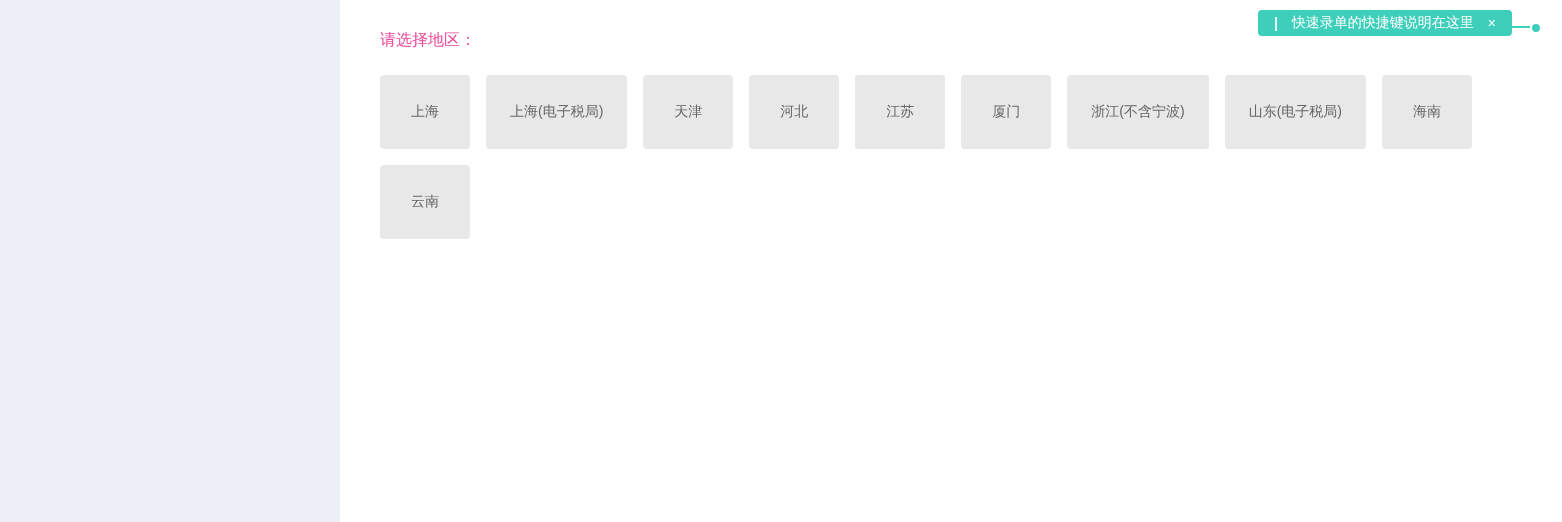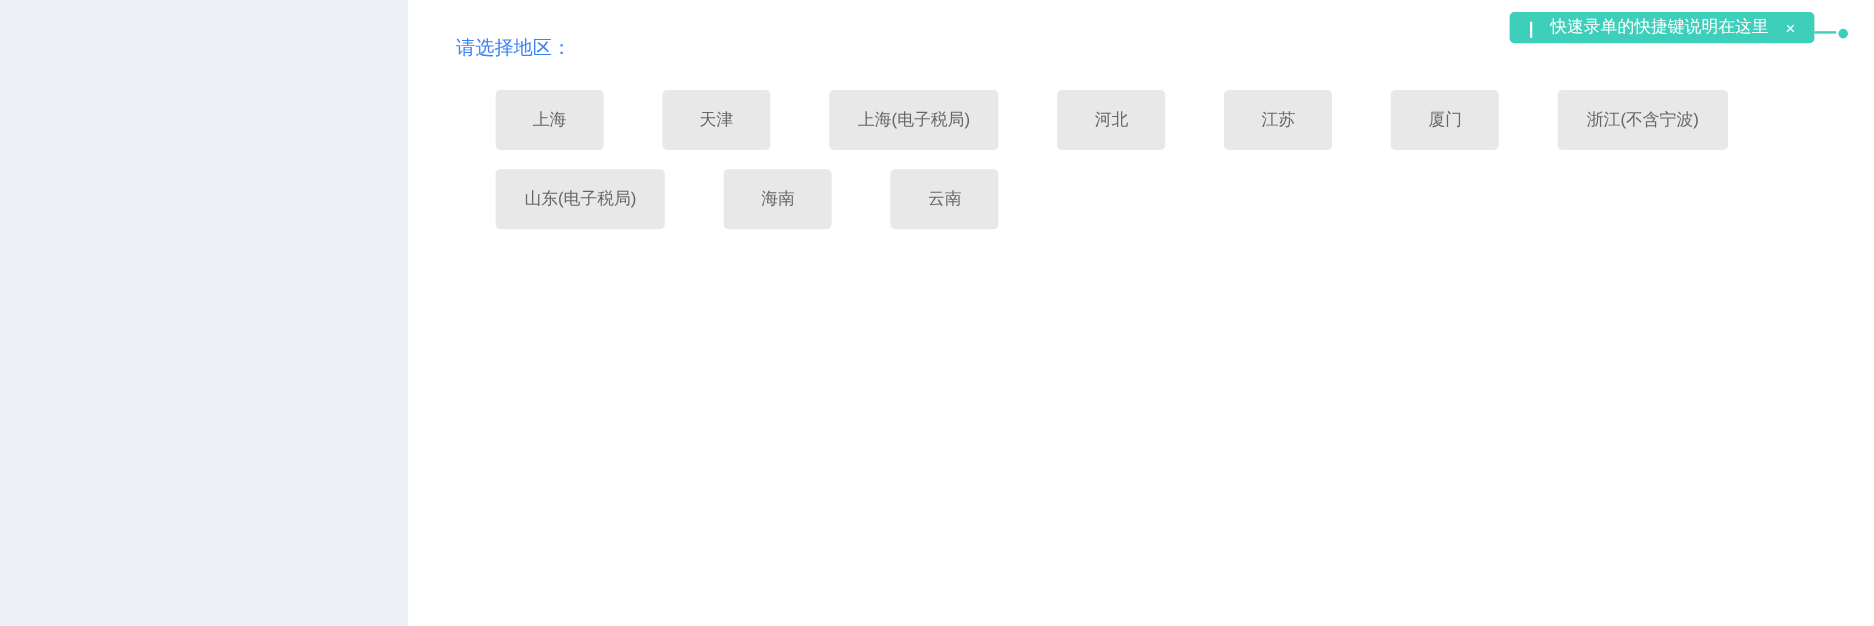--- a/index.html
+++ b/index.html
@@ -31,45 +31,44 @@
       left: 340px;
       top: 0;
       right: 0;
       height: 522px;
       background: #ffffff;
       padding: 30px 40px;
     }
 
     .section-title {
       font-size: 16px;
-      color: #3b82f6;
+      color: #ec4899;
       margin-bottom: 24px;
       font-weight: normal;
     }
 
     .region-grid {
       display: flex;
       flex-wrap: wrap;
       gap: 16px;
     }
 
     .region-btn {
       display: inline-flex;
       align-items: center;
       justify-content: center;
-      padding: 16px 24px;
+      padding: 28px 24px;
       background: #e8e8e8;
       border: none;
       border-radius: 4px;
       color: #666;
       font-size: 14px;
       cursor: pointer;
       min-width: 90px;
       white-space: nowrap;
-      margin-left: 33px;
     }
 
     
     .tooltip-popup {
       position: absolute;
       top: 10px;
       right: 50px;
       background: #3ecfbb;
       color: #fff;
       padding: 4px 16px;
@@ -120,22 +119,22 @@
 </head>
 <body>
 
 <div class="sidebar"></div>
 
 <div class="main-content">
   <div class="section-title">请选择地区：</div>
   <div class="region-grid">
 
   <button class="region-btn">上海</button>
+      <button class="region-btn">上海(电子税局)</button>
       <button class="region-btn">天津</button>
-      <button class="region-btn">上海(电子税局)</button>
       <button class="region-btn">河北</button>
       <button class="region-btn">江苏</button>
       <button class="region-btn">厦门</button>
       <button class="region-btn">浙江(不含宁波)</button>
       <button class="region-btn">山东(电子税局)</button>
       <button class="region-btn">海南</button>
       <button class="region-btn">云南</button>
     </div>
 </div>
 

